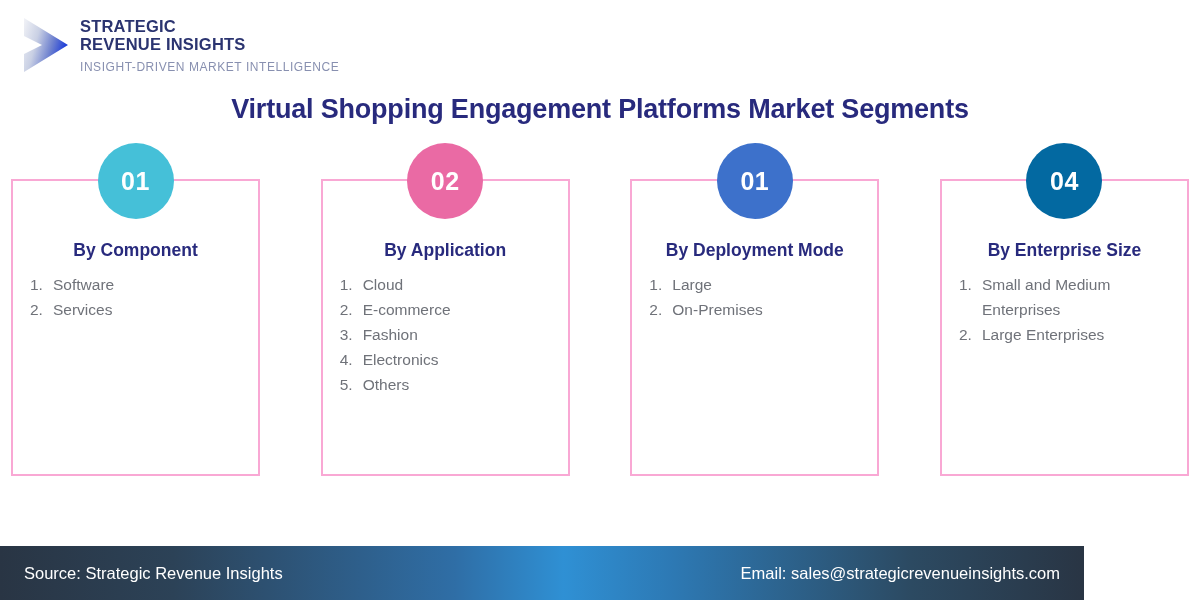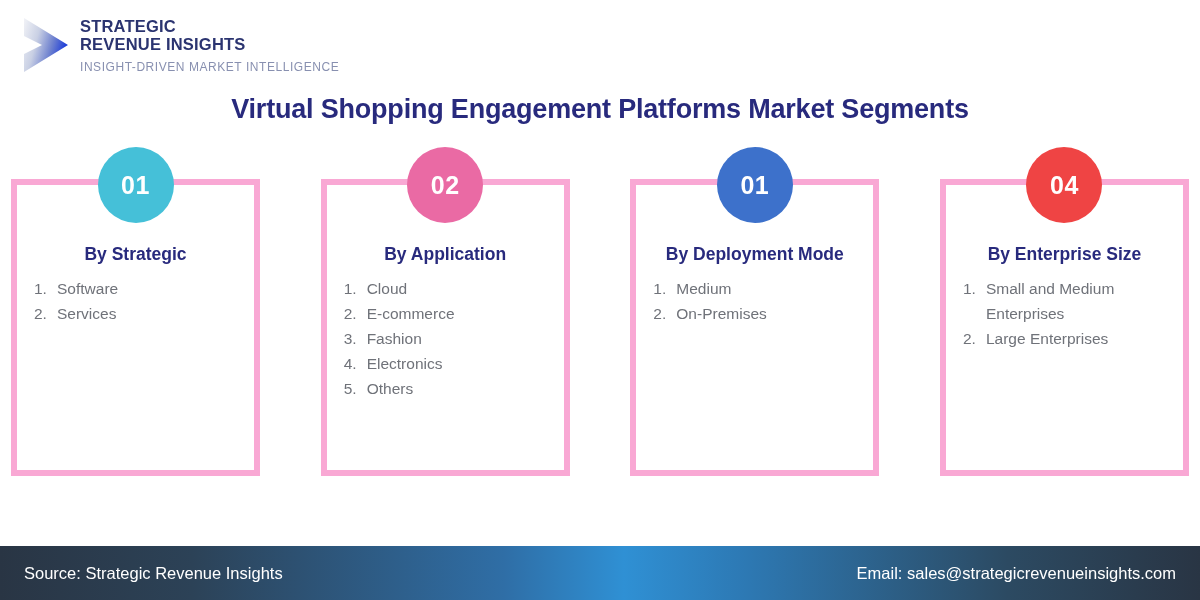--- a/index.html
+++ b/index.html
@@ -77,21 +77,21 @@
     width: 1178px;
     height: 297px;
     display: flex;
     justify-content: space-between;
   }
   .card {
     position: relative;
     width: 249px;
     height: 297px;
     box-sizing: border-box;
-    border: 6px solid #f9a8d4;
+    border: 2px solid #f9a8d4;
     background: #ffffff;
   }
   .badge {
     position: absolute;
     top: -38px;
     left: 50%;
     transform: translateX(-50%);
     width: 76px;
     height: 76px;
     border-radius: 50%;
@@ -137,21 +137,21 @@
     display: inline-block;
     width: 23px;
     text-indent: 0;
   }
 
   
   .footer {
     position: absolute;
     left: 0;
     bottom: 0;
-    width: 1200px;
+    width: 1084px;
     height: 54px;
     background: linear-gradient(to right,
         #293544 0%,
         #2c4257 16%,
         #2f6ea6 42%,
         #2f90d4 52%,
         #2d79b4 62%,
         #2c4a62 84%,
         #293544 100%);
     display: flex;
@@ -188,21 +188,21 @@
     <div class="logo-tagline">INSIGHT-DRIVEN MARKET INTELLIGENCE</div>
   </div>
 </div>
 
 <div class="page-title">Virtual Shopping Engagement Platforms Market Segments</div>
 
 <div class="cards-row">
 
   <div class="card">
     <div class="badge" style="background: rgb(69, 192, 216);">01</div>
-    <div class="card-title">By Strategic</div>
+    <div class="card-title">By Component</div>
     <ul class="card-list">
       <li><span class="li-num">1.</span><span>Software</span></li>
       <li><span class="li-num">2.</span><span>Services</span></li>
     </ul>
   </div>
 
   <div class="card">
     <div class="badge" style="background: rgb(234, 106, 164);">02</div>
     <div class="card-title">By Application</div>
     <ul class="card-list">
@@ -211,27 +211,27 @@
       <li><span class="li-num">3.</span><span>Fashion</span></li>
       <li><span class="li-num">4.</span><span>Electronics</span></li>
       <li><span class="li-num">5.</span><span>Others</span></li>
     </ul>
   </div>
 
   <div class="card">
     <div class="badge" style="background: rgb(61, 113, 203);">01</div>
     <div class="card-title">By Deployment Mode</div>
     <ul class="card-list">
-      <li><span class="li-num">1.</span><span>Medium</span></li>
+      <li><span class="li-num">1.</span><span>Large</span></li>
       <li><span class="li-num">2.</span><span>On-Premises</span></li>
     </ul>
   </div>
 
   <div class="card">
-    <div class="badge" style="background: #ef4444;">04</div>
+    <div class="badge" style="background: #0369a1;">04</div>
     <div class="card-title">By Enterprise Size</div>
     <ul class="card-list">
       <li><span class="li-num">1.</span><span>Small and Medium Enterprises</span></li>
       <li><span class="li-num">2.</span><span>Large Enterprises</span></li>
     </ul>
   </div>
 
 </div>
 
 <div class="footer">

